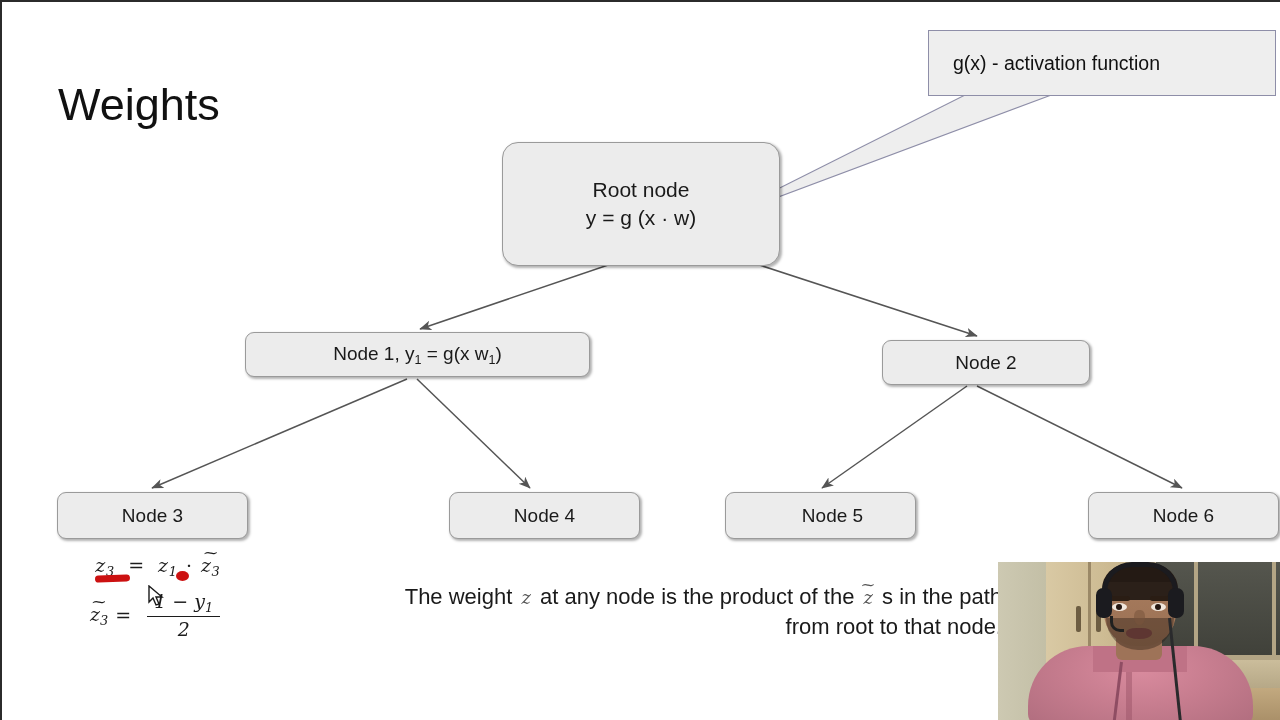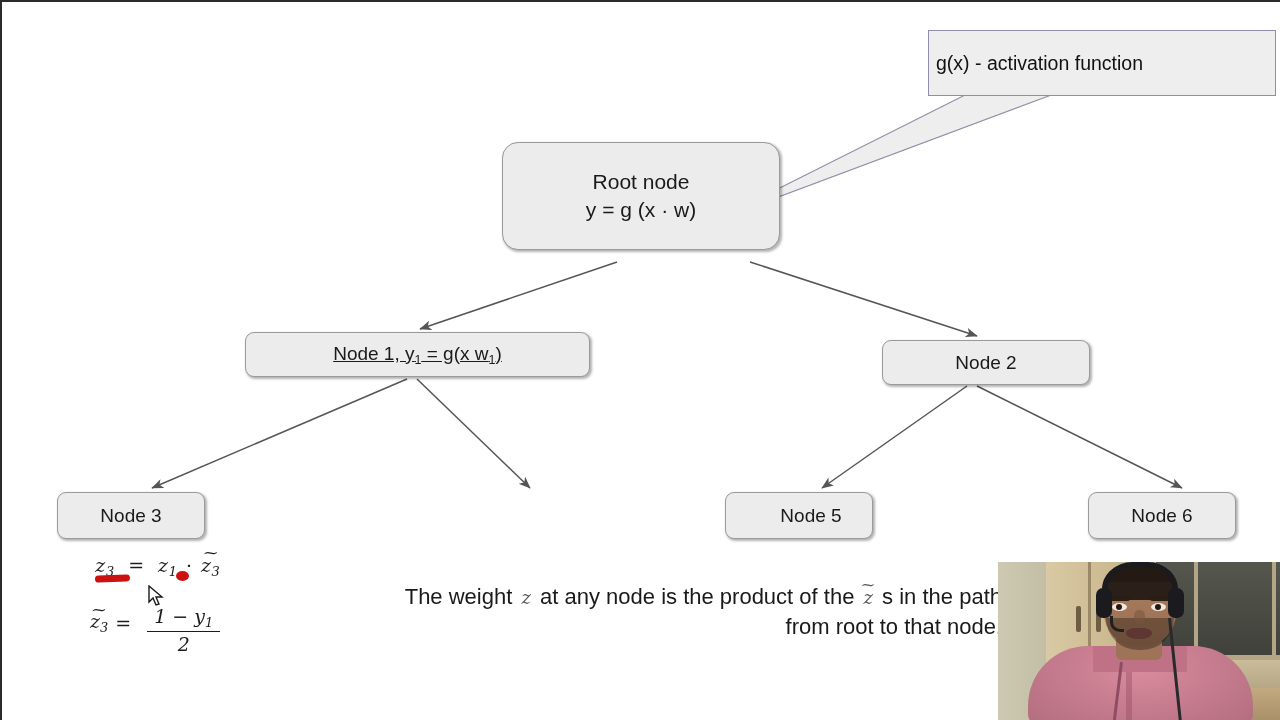--- a/index.html
+++ b/index.html
@@ -46,47 +46,47 @@
     align-items: center;
     justify-content: center;
     text-align: center;
     color: #1a1a1a;
     font-size: 19px;
     line-height: 1.35;
     box-shadow: 1.5px 1.5px 2.5px rgba(0,0,0,0.30);
   }
   .node.root {
     left: 500px; top: 140px;
-    width: 278px; height: 108px;
+    width: 278px; height: 124px;
     border-radius: 16px;
     font-size: 21px;
   }
   .node.lvl1 { height: 45px; }
-  .node.n1 { left: 243px; top: 330px; width: 345px; text-decoration: underline; }
+  .node.n1 { left: 243px; top: 330px; width: 345px; }
   .node.n2 { left: 880px; top: 338px; width: 208px; }
-  .node.leaf { height: 47px; width: 148px; top: 490px; }
+  .node.leaf { height: 47px; width: 191px; top: 490px; }
   .node.n3 { left: 55px; }
   .node.n4 { left: 447px; }
   .node.n5 { left: 723px; padding-left: 24px; }
   .node.n6 { left: 1086px; }
 
   .node .line2 { display: block; }
   sub { font-size: 0.66em; vertical-align: -0.28em; }
 
   
   #callout {
     position: absolute;
     left: 926px; top: 28px;
     width: 348px; height: 66px;
     background: #eeeeee;
     border: 1px solid #8e8ea8;
     display: flex;
     flex-direction: column;
     justify-content: center;
-    padding-left: 7px;
+    padding-left: 24px;
     font-size: 19.5px;
     color: #111111;
     line-height: 1.38;
     z-index: 4;
   }
   #callout .cl { white-space: nowrap; }
 
   
   #formula {
     position: absolute;
@@ -106,21 +106,21 @@
   }
   .msub { font-size: 0.68em; font-style: italic; vertical-align: -0.3em; }
   .opdot { font-style: normal; padding: 0 2px; }
   .fraction {
     display: inline-flex;
     flex-direction: column;
     align-items: center;
     vertical-align: middle;
     margin-left: 9px;
   }
-  .fraction .num { padding: 0 7px 1px 7px; margin-top: 15px; }
+  .fraction .num { padding: 0 7px 1px 7px; }
   .fraction .bar { width: 100%; height: 1.6px; background: #1c1c1c; }
   .fraction .den { padding: 1px 7px 0 7px; }
   .eqsign { font-style: normal; padding: 0 7px; }
 
   
   .ink-underline {
     position: absolute;
     left: 5px; top: 21px;
     width: 35px; height: 7px;
     background: #cc1111;
@@ -309,20 +309,21 @@
   .wc-placket {
     position: absolute; left: 128px; top: 108px; width: 6px; height: 52px;
     background: rgba(150,80,100,0.45);
   }
 </style>
 </head>
 <body>
 
 <div id="slide">
 
+  <div id="title">Weights</div>
 
   <svg id="edges" viewBox="0 0 1280 720" xmlns="http://www.w3.org/2000/svg">
     <defs>
       <marker id="ah" markerWidth="9" markerHeight="9" refX="7.5" refY="3.2" orient="auto" markerUnits="strokeWidth">
         <path d="M0,0 L8,3.2 L0,6.4 L2.1,3.2 z" fill="#555555"></path>
       </marker>
     </defs>
 
     <line x1="615" y1="260" x2="418" y2="327" stroke="#555555" stroke-width="1.5" marker-end="url(#ah)"></line>
 
@@ -353,20 +354,23 @@
   <div class="node lvl1 n1">
     <span><span>Node 1, y</span><sub>1</sub><span> = g(x w</span><sub>1</sub><span>)</span></span>
   </div>
 
   <div class="node lvl1 n2">
     <span>Node 2</span>
   </div>
 
   <div class="node leaf n3">
     <span>Node 3</span>
+  </div>
+  <div class="node leaf n4">
+    <span>Node 4</span>
   </div>
   <div class="node leaf n5">
     <span>Node 5</span>
   </div>
   <div class="node leaf n6">
     <span>Node 6</span>
   </div>
 
   <div id="formula">
 

